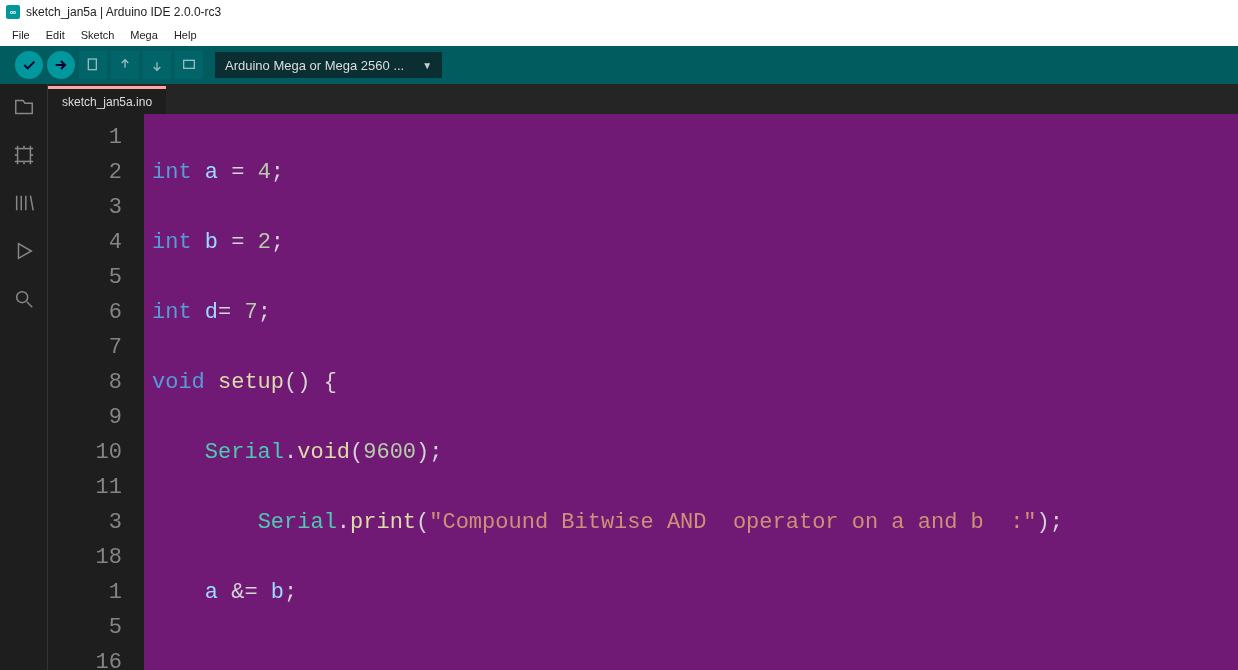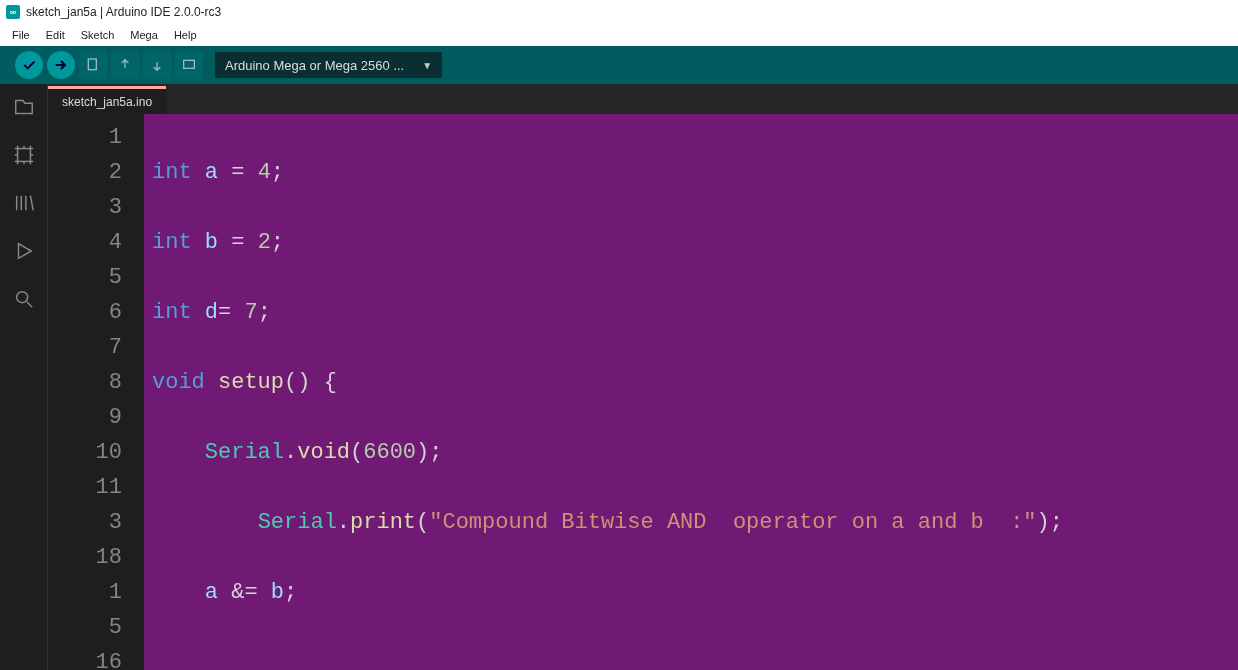--- a/index.html
+++ b/index.html
@@ -144,21 +144,21 @@
         <div>18</div>
         <div>1</div>
         <div>5</div>
         <div>16</div>
       </div>
       <div class="code">
 <div class="line"><span class="kw">int</span> <span class="var">a</span><span> = </span><span class="num">4</span><span>;</span></div>
 <div class="line"><span class="kw">int</span> <span class="var">b</span><span> = </span><span class="num">2</span><span>;</span></div>
 <div class="line"><span class="kw">int</span> <span class="var">d</span><span>= </span><span class="num">7</span><span>;</span></div>
 <div class="line"><span class="kw">void</span> <span class="fn">setup</span><span>() {</span></div>
-<div class="line">    <span class="cls">Serial</span><span>.</span><span class="fn">void</span><span>(</span><span class="num">6600</span><span>);</span></div>
+<div class="line">    <span class="cls">Serial</span><span>.</span><span class="fn">void</span><span>(</span><span class="num">9600</span><span>);</span></div>
 <div class="line">        <span class="cls">Serial</span><span>.</span><span class="fn">print</span><span>(</span><span class="str">"Compound Bitwise AND  operator on a and b  :"</span><span>);</span></div>
 <div class="line">    <span class="var">a</span><span> &amp;= </span><span class="var">b</span><span>;</span></div>
 
 
 
 
 
 
 
 

